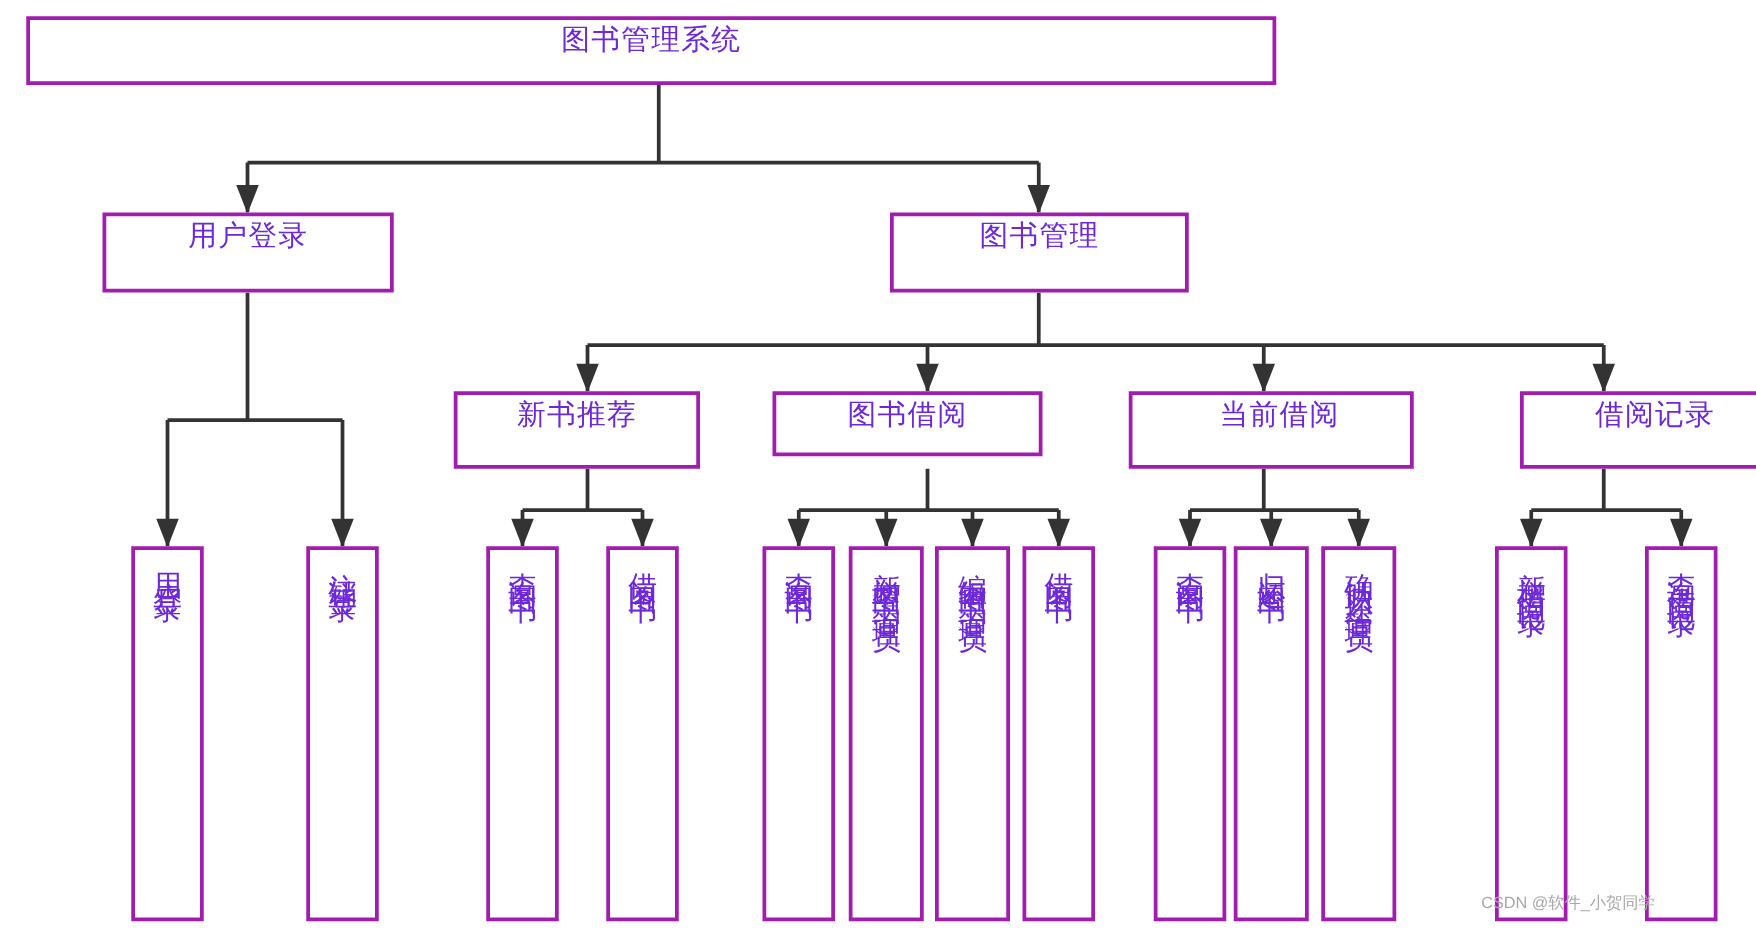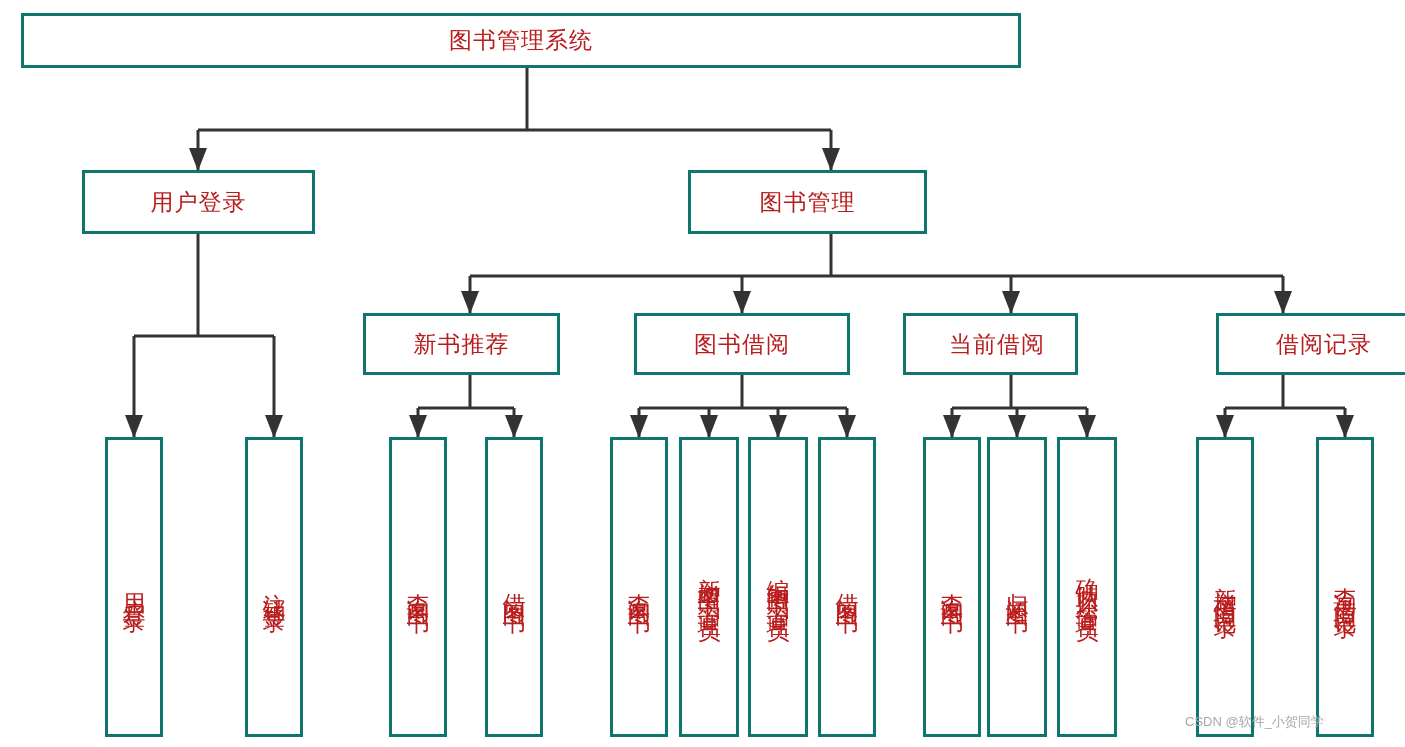--- a/index.html
+++ b/index.html
@@ -18,24 +18,24 @@
   #connector-svg {
     position: absolute;
     left: 0;
     top: 0;
     z-index: 1;
   }
   .node {
     position: absolute;
     box-sizing: border-box;
     background: #ffffff;
-    border: 3px solid #0f766e;
-    color: #b91c1c;
+    border: 3px solid #a21caf;
+    color: #6d28d9;
     display: flex;
-    align-items: center;
+    align-items: flex-start;
     justify-content: center;
     z-index: 2;
   }
   .node.h .label {
     font-size: 23px;
     letter-spacing: 1px;
     white-space: nowrap;
   }
   .node.v .label {
     writing-mode: vertical-rl;
@@ -126,31 +126,31 @@
     </g>
   </svg>
 
   <div class="node h" style="left:21px; top:13px; width:1000px; height:55px;">
     <span class="label">图书管理系统</span>
   </div>
 
   <div class="node h" style="left:82px; top:170px; width:233px; height:64px;">
     <span class="label">用户登录</span>
   </div>
-  <div class="node h" style="left:688px; top:170px; width:239px; height:64px;">
+  <div class="node h" style="left:712px; top:170px; width:239px; height:64px;">
     <span class="label">图书管理</span>
   </div>
 
   <div class="node h" style="left:363px; top:313px; width:197px; height:62px;">
     <span class="label">新书推荐</span>
   </div>
-  <div class="node h" style="left:634px; top:313px; width:216px; height:62px;">
+  <div class="node h" style="left:618px; top:313px; width:216px; height:52px;">
     <span class="label">图书借阅</span>
   </div>
-  <div class="node h" style="left:903px; top:313px; width:175px; height:62px;padding-left:13px;">
+  <div class="node h" style="left:903px; top:313px; width:228px; height:62px;padding-left:13px;">
     <span class="label">当前借阅</span>
   </div>
   <div class="node h" style="left:1175px; top:313px; width:216px; height:62px;margin-left:41px;">
     <span class="label">借阅记录</span>
   </div>
 
   <div class="node v" style="left:105px; top:437px; width:58px; height:300px;">
     <span class="label">用户登录</span>
   </div>
   <div class="node v" style="left:245px; top:437px; width:58px; height:300px;">

